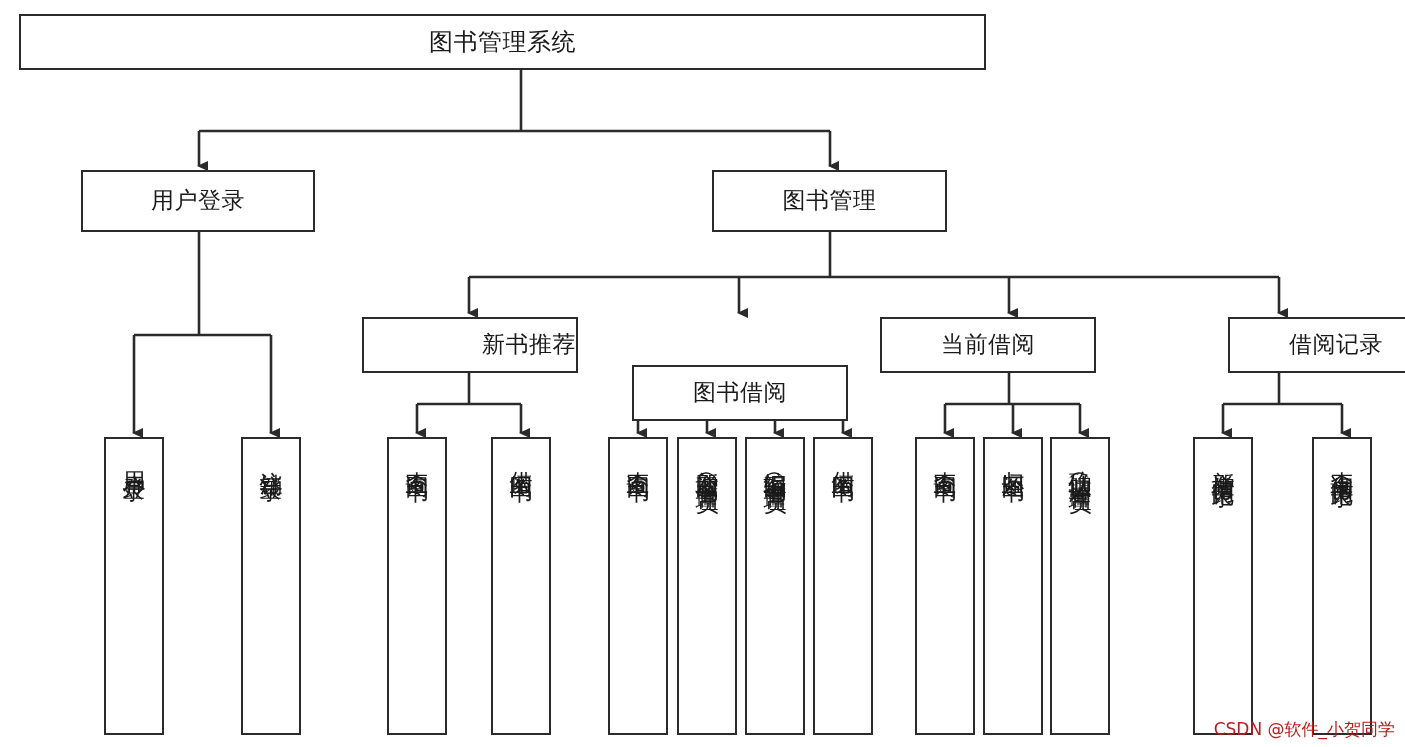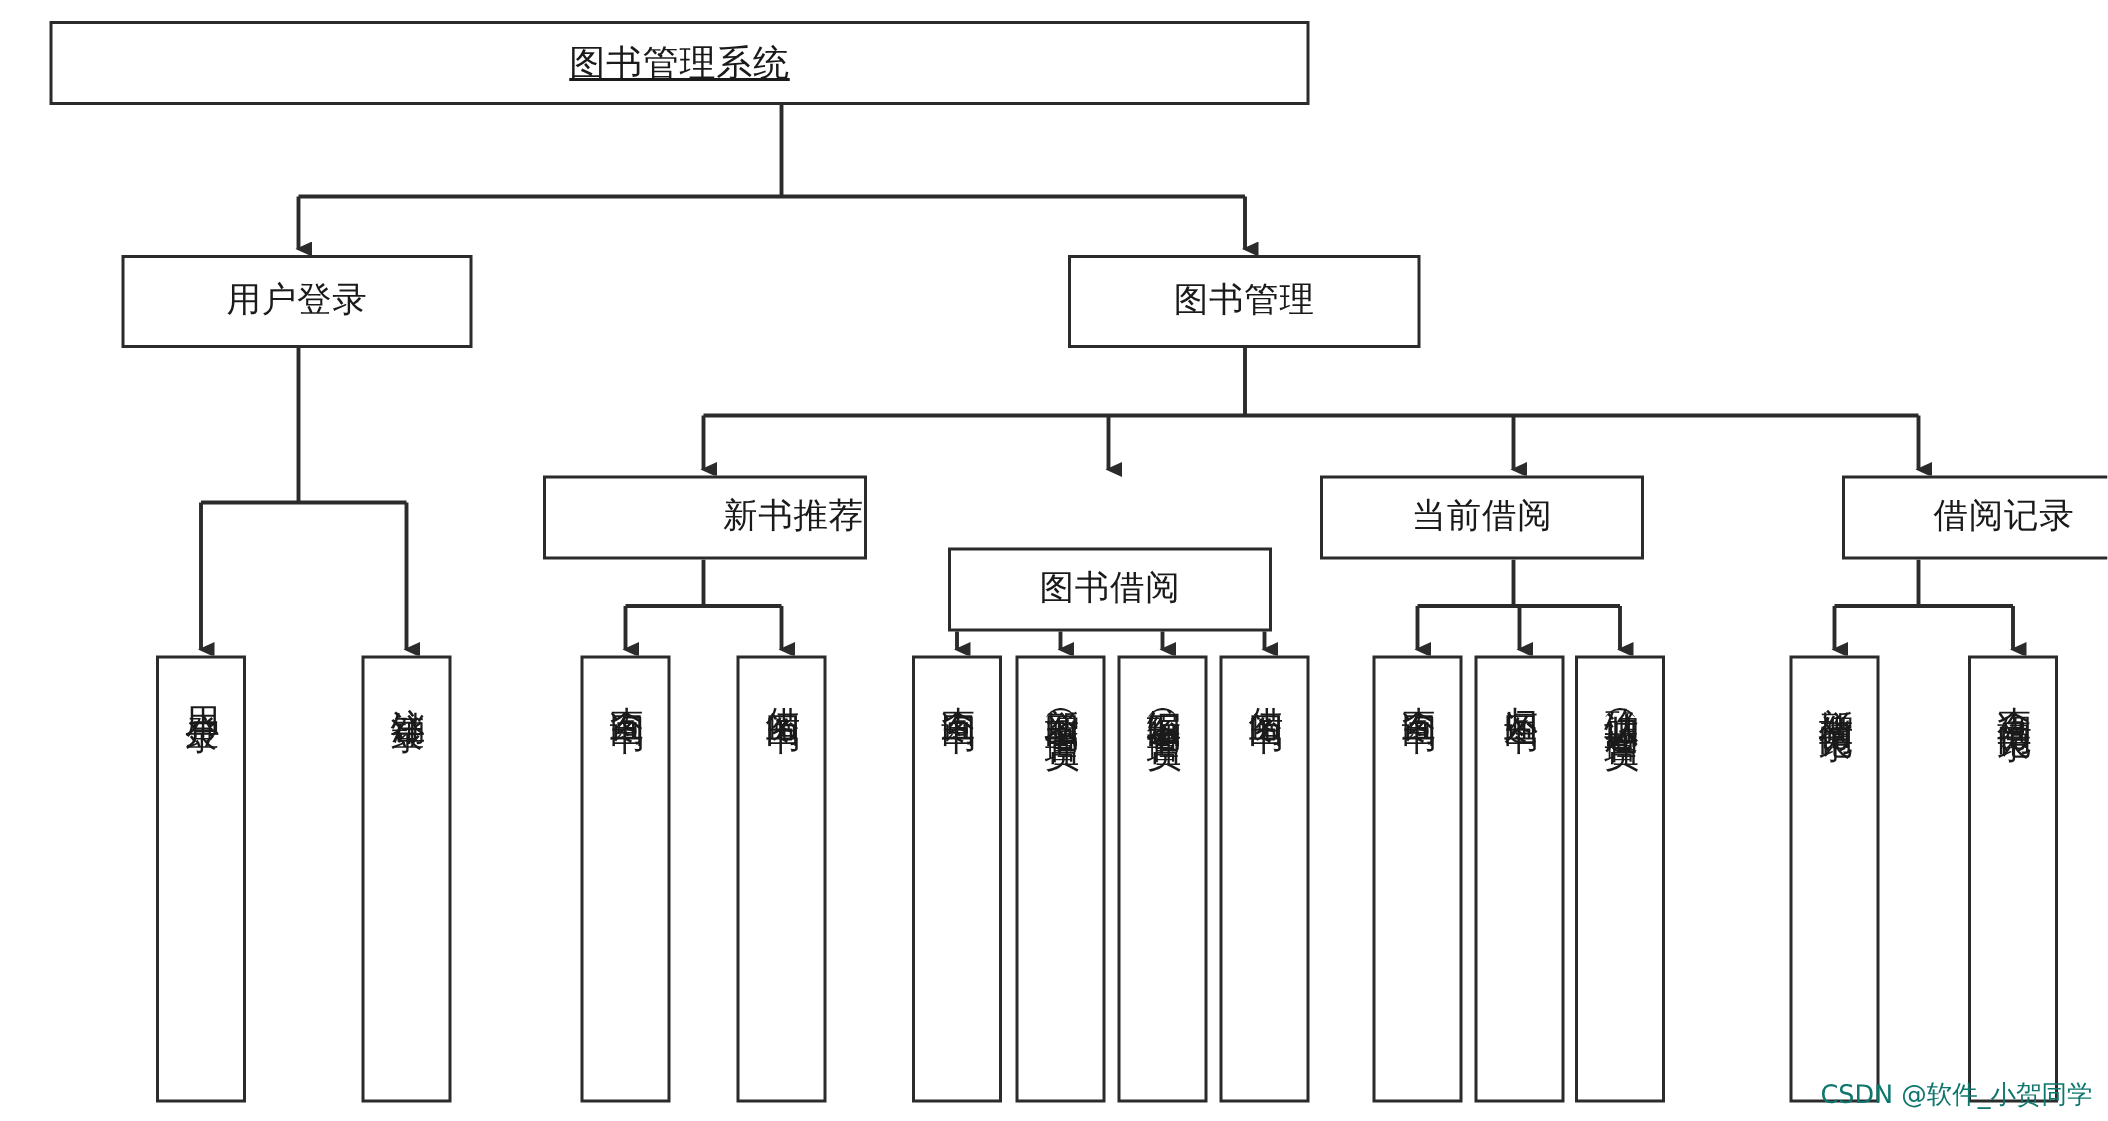--- a/index.html
+++ b/index.html
@@ -60,21 +60,21 @@
     text-orientation: upright;
     font-size: 23px;
     letter-spacing: 3px;
     line-height: 1;
   }
   #watermark {
     position: absolute;
     right: 10px;
     bottom: 6px;
     font-size: 17px;
-    color: #0f766e;
+    color: #b91c1c;
     white-space: nowrap;
     user-select: none;
   }
 </style>
 </head>
 <body>
 
 <div id="canvas">
 
   <svg id="wires" viewBox="0 0 1405 747">
@@ -120,21 +120,21 @@
       <path d="M1013,404 L1013,433" marker-end="url(#arrow)"></path>
       <path d="M1080,404 L1080,433" marker-end="url(#arrow)"></path>
 
       <path d="M1279,373 L1279,404"></path>
       <path d="M1223,404 L1342,404"></path>
       <path d="M1223,404 L1223,433" marker-end="url(#arrow)"></path>
       <path d="M1342,404 L1342,433" marker-end="url(#arrow)"></path>
     </g>
   </svg>
 
-  <div class="node horiz root" style="left:33px; top:14px; width:840px; height:56px;text-decoration:underline;">
+  <div class="node horiz root" style="left:19px; top:14px; width:967px; height:56px;">
     <span class="label">图书管理系统</span>
   </div>
 
   <div class="node horiz" style="left:81px; top:170px; width:234px; height:62px;">
     <span class="label">用户登录</span>
   </div>
   <div class="node horiz" style="left:712px; top:170px; width:235px; height:62px;justify-content:center;">
     <span class="label">图书管理</span>
   </div>
 

